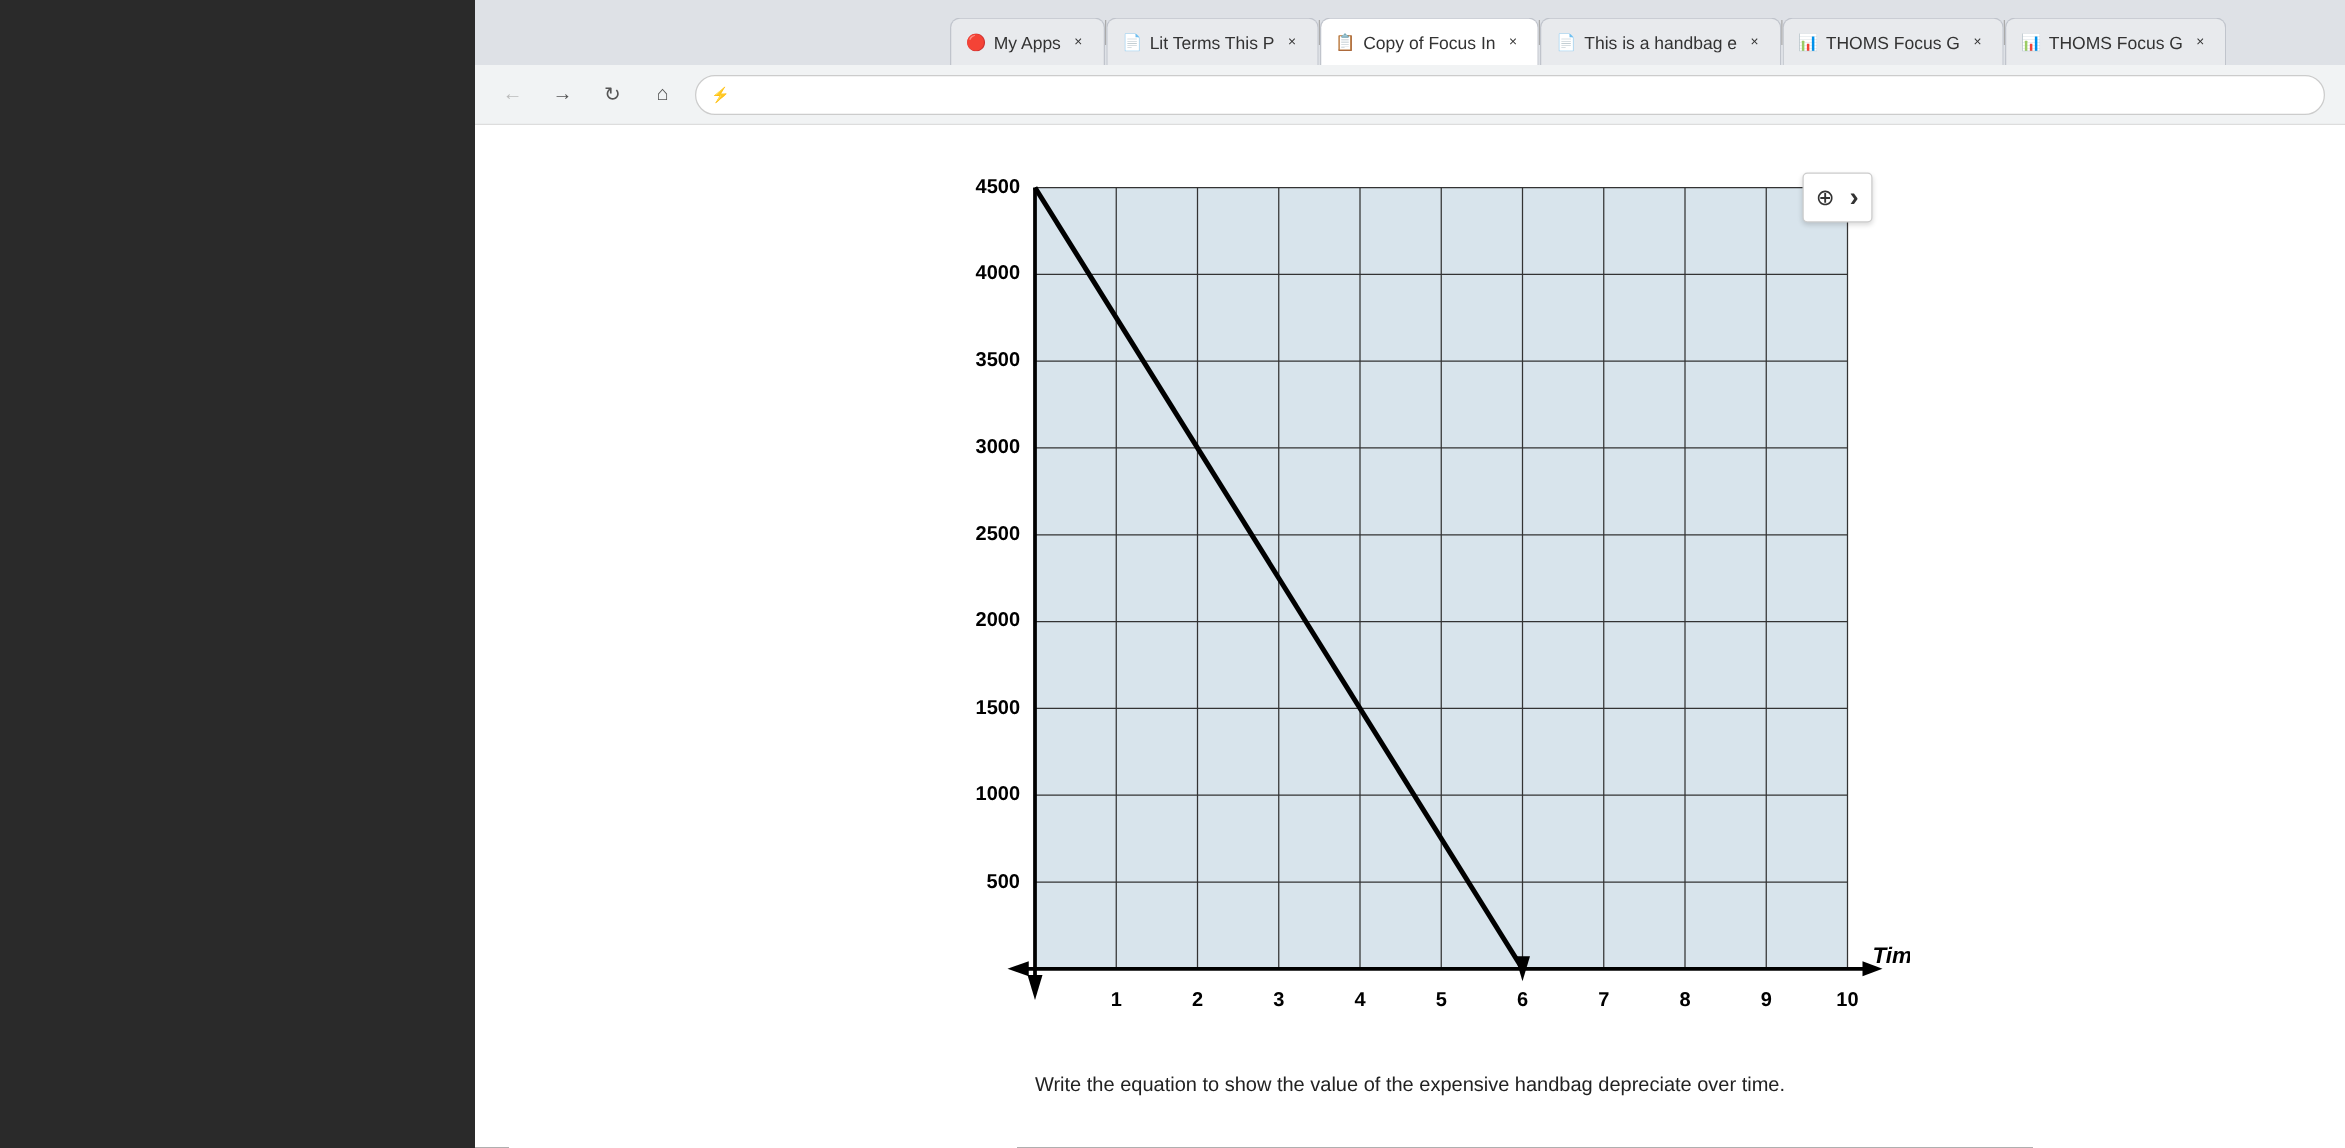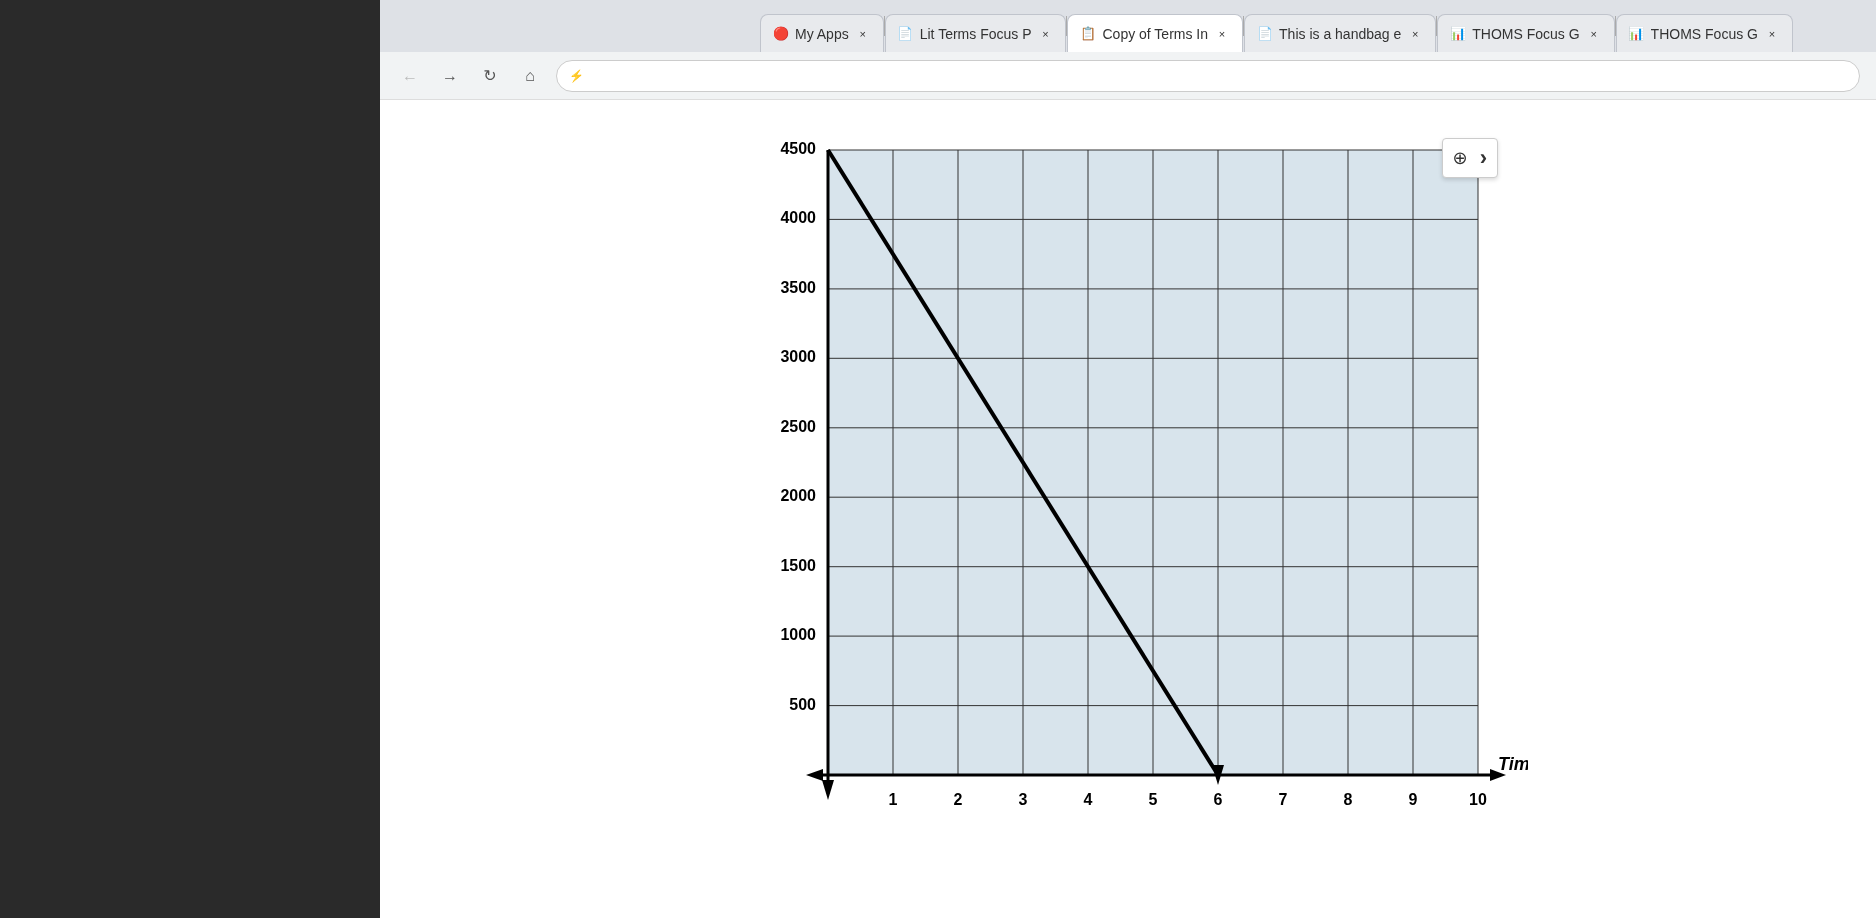--- a/index.html
+++ b/index.html
@@ -213,29 +213,29 @@
     <div class="tab">
       <span class="tab-icon">🔴</span>
       <span class="tab-label">My Apps</span>
       <span class="tab-close">×</span>
     </div>
 
     <div class="tab-sep"></div>
 
     <div class="tab">
       <span class="tab-icon">📄</span>
-      <span class="tab-label">Lit Terms Focus P</span>
+      <span class="tab-label">Lit Terms This P</span>
       <span class="tab-close">×</span>
     </div>
 
     <div class="tab-sep"></div>
 
     <div class="tab active">
       <span class="tab-icon">📋</span>
-      <span class="tab-label">Copy of Terms In</span>
+      <span class="tab-label">Copy of Focus In</span>
       <span class="tab-close">×</span>
     </div>
 
     <div class="tab-sep"></div>
 
     <div class="tab">
       <span class="tab-icon">📄</span>
       <span class="tab-label">This is a handbag e</span>
       <span class="tab-close">×</span>
     </div>
@@ -342,16 +342,17 @@
         <text x="770" y="640" text-anchor="start" font-size="18" font-weight="bold" font-style="italic" fill="#000">Time</text>
 
         <line x1="100" y1="20" x2="490" y2="645" stroke="#000" stroke-width="4"></line>
 
         <polygon points="490,655 484,635 496,635" fill="#000"></polygon>
 
       </svg>
 
     </div>
 
+    <div class="question-text">Write the equation to show the value of the expensive handbag depreciate over time.</div>
 
   </div>
 
 </div>
 
 </body></html>

